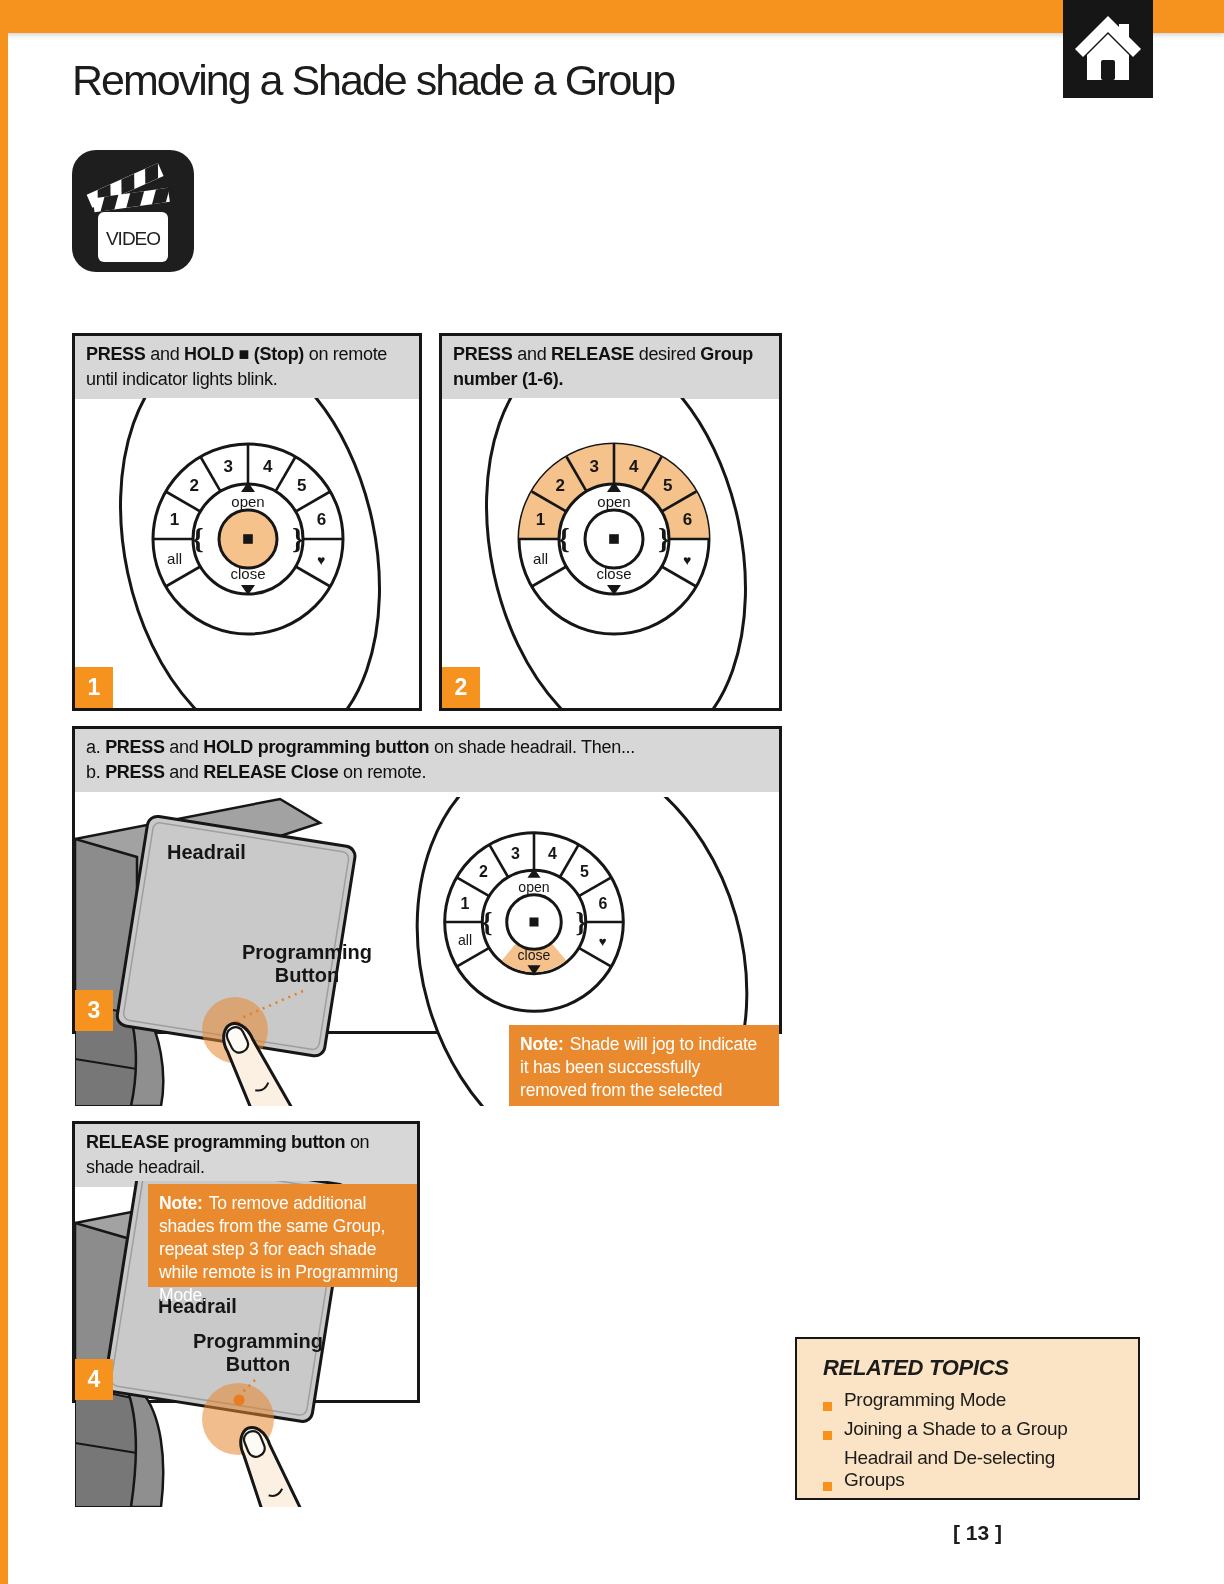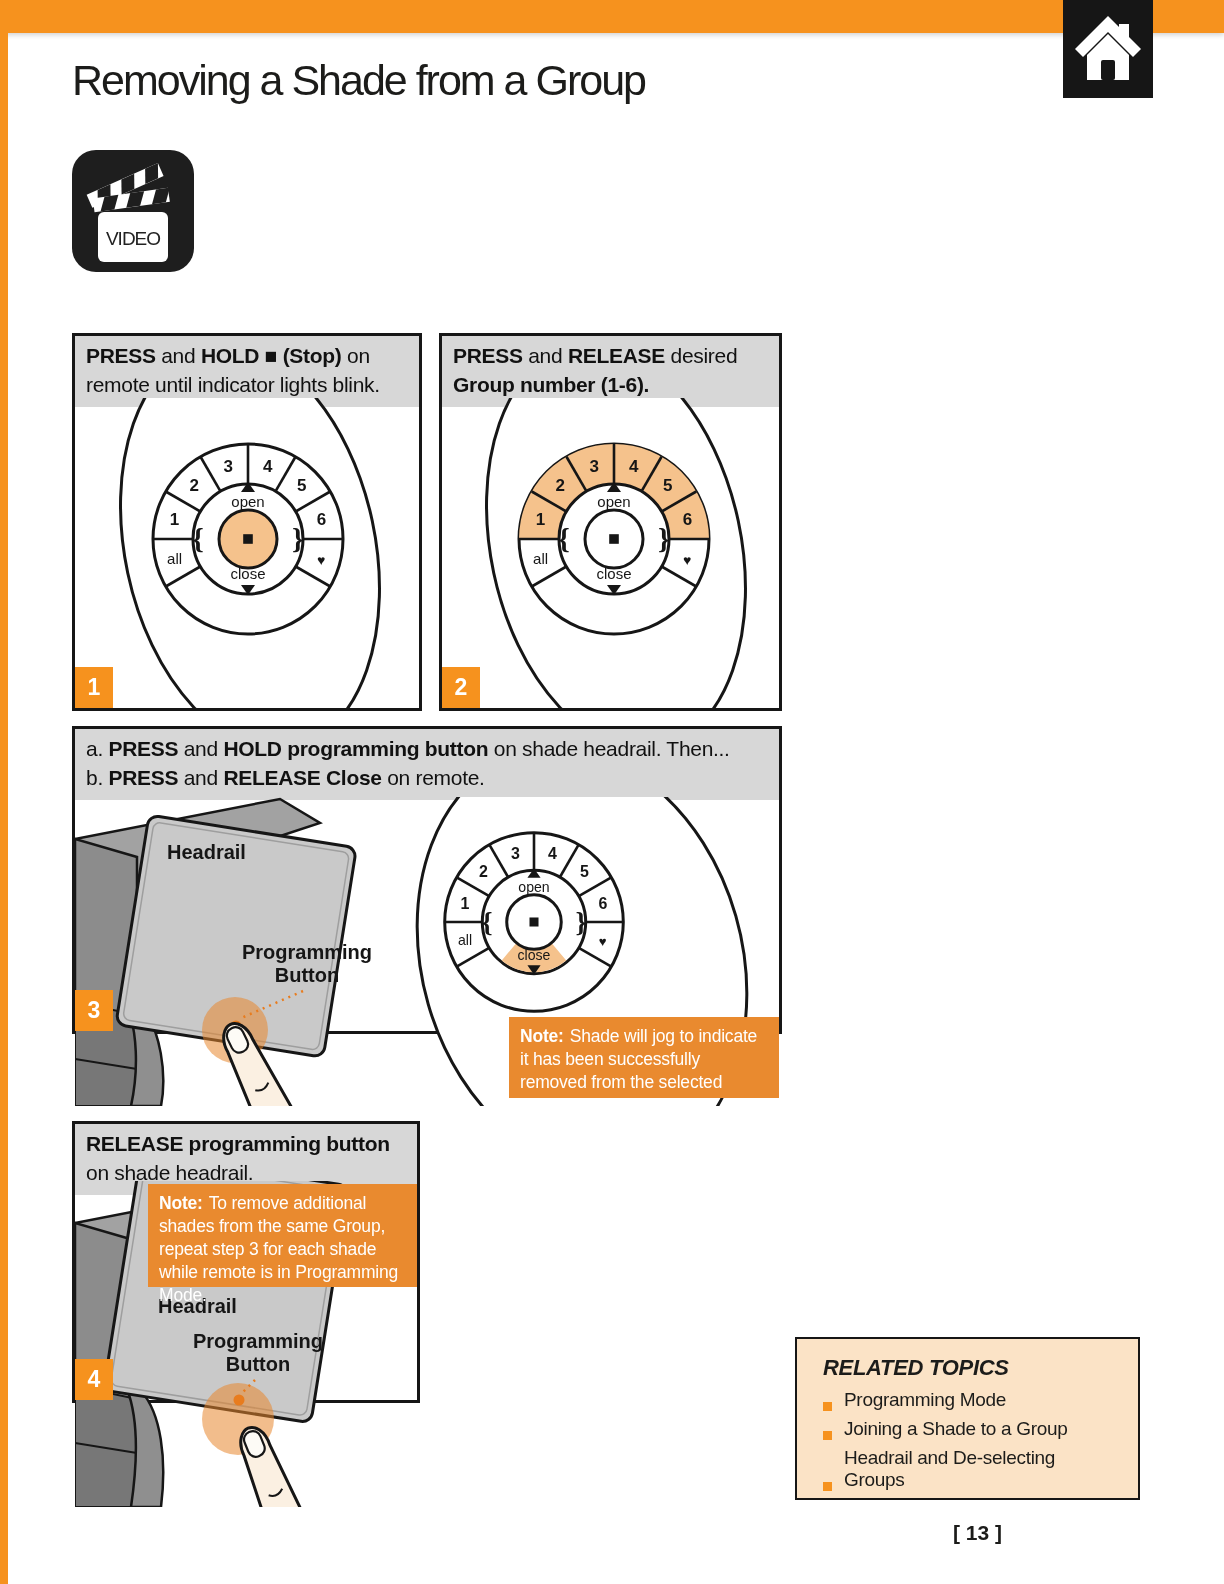--- a/index.html
+++ b/index.html
@@ -18,33 +18,33 @@
   .home-btn{left:1063px; top:0; width:90px; height:98px; background:#161616; cursor:pointer;}
   .page-title{left:72px; top:56px; font-size:43px; font-weight:400; letter-spacing:-2px; color:var(--ink); white-space:nowrap;}
   .video-btn{left:72px; top:150px; width:122px; height:86px; cursor:pointer;}
   .panel{position:absolute; border:3px solid #161616; background:#fff;}
   .p1{left:72px; top:333px; width:350px; height:378px;}
   .p2{left:439px; top:333px; width:343px; height:378px;}
   .p3{left:72px; top:726px; width:710px; height:308px;}
   .p4{left:72px; top:1121px; width:348px; height:282px;}
   .panel-header{
     background:var(--hdr-gray); padding:6px 11px 7px 11px;
-    font-size:21px; line-height:1.38; letter-spacing:-0.3px; color:#111;
+    font-size:18px; line-height:1.38; letter-spacing:-0.3px; color:#111;
   }
   .panel-header b{font-weight:bold;}
   .num-badge{
     position:absolute; left:0; bottom:0; width:38px; height:41px; background:var(--accent);
     color:#fff; font-weight:bold; font-size:23px; display:flex; align-items:center; justify-content:center;
   }
   .note{
     position:absolute; background:var(--note); color:#fff; padding:8px 11px;
     font-size:17.5px; line-height:1.32; letter-spacing:-0.2px;
   }
   .note b{font-weight:bold; margin-right:6px;}
-  .note3{right:0; top:288px; width:270px; height:81px;}
+  .note3{right:0; top:296px; width:270px; height:81px;}
   .note4{left:73px; right:0; top:60px; height:103px;}
   .diagram{position:absolute; overflow:hidden;}
   .remote1{left:0; top:62px; width:344px; height:310px;}
   .remote2{left:0; top:62px; width:337px; height:310px;}
   .remote3{left:330px; top:68px; width:374px; height:309px;}
   .rail3{left:0; top:68px; width:330px; height:309px;}
   .rail4{left:0; top:57px; width:342px; height:326px;}
   .related{
     left:795px; top:1337px; width:345px; height:163px; background:var(--related-bg);
     border:2.5px solid #161616; padding:16px 20px 0 26px;
@@ -65,21 +65,21 @@
 
 <div class="abs home-btn">
   <svg width="90" height="98" viewBox="0 0 90 98">
     <rect x="56" y="24" width="10" height="18" fill="#fff"></rect>
     <path d="M45 16 L12 49 L20 57 L45 32 L70 57 L78 49 Z" fill="#fff"></path>
     <polygon points="45,34 24,55 24,80 66,80 66,55" fill="#fff"></polygon>
     <rect x="38" y="60" width="14" height="20" rx="2" fill="#161616"></rect>
   </svg>
 </div>
 
-<h1 class="abs page-title">Removing a Shade from a Group</h1>
+<h1 class="abs page-title">Removing a Shade shade a Group</h1>
 
 <div class="abs video-btn">
   <svg width="122" height="122" viewBox="0 0 122 122" font-family="Liberation Sans, sans-serif">
     <rect x="0" y="0" width="122" height="122" rx="24" fill="#1E1E1E"></rect>
     <g transform="rotate(-24 24 56)">
       <rect x="20" y="42" width="78" height="14" fill="#fff"></rect>
       <polygon points="32,42 46,42 40,56 26,56" fill="#1E1E1E"></polygon>
       <polygon points="58,42 72,42 66,56 52,56" fill="#1E1E1E"></polygon>
       <polygon points="84,42 98,42 92,56 78,56" fill="#1E1E1E"></polygon>
     </g>

